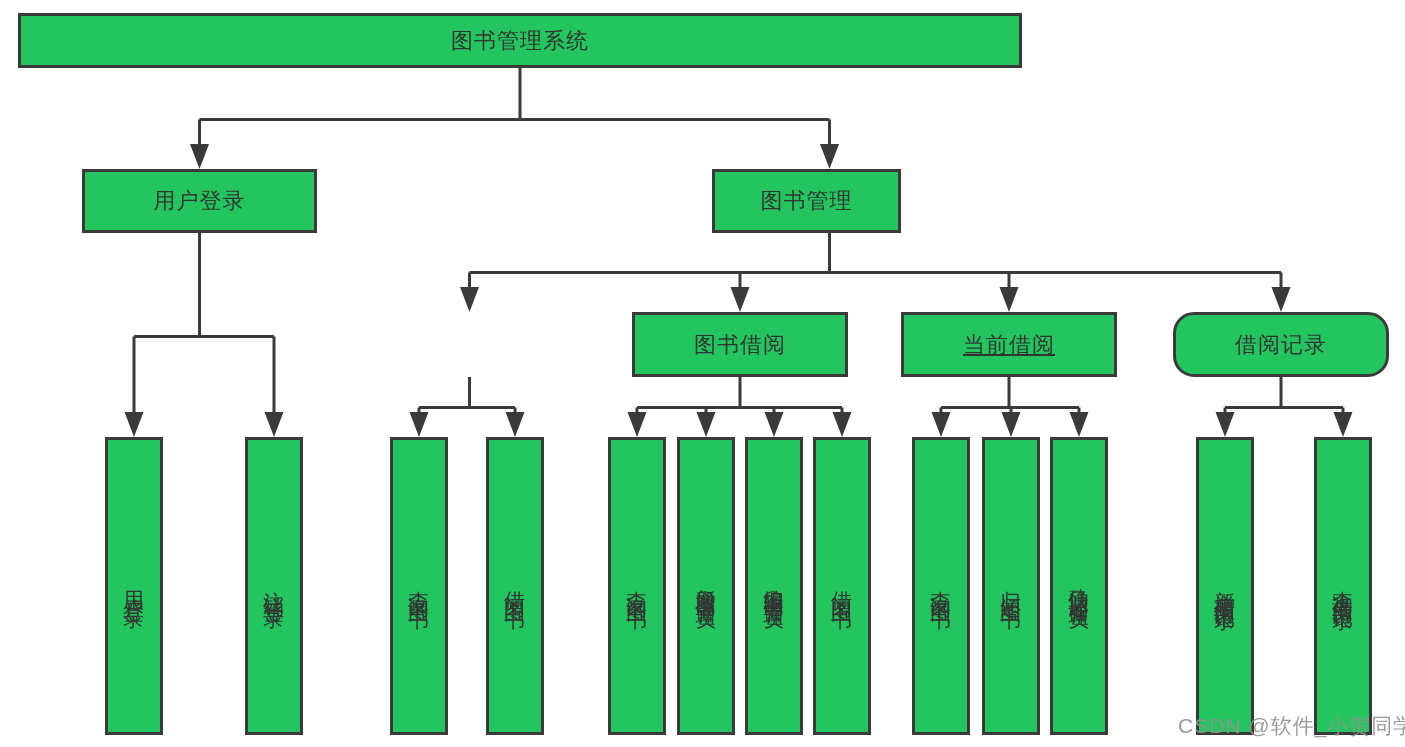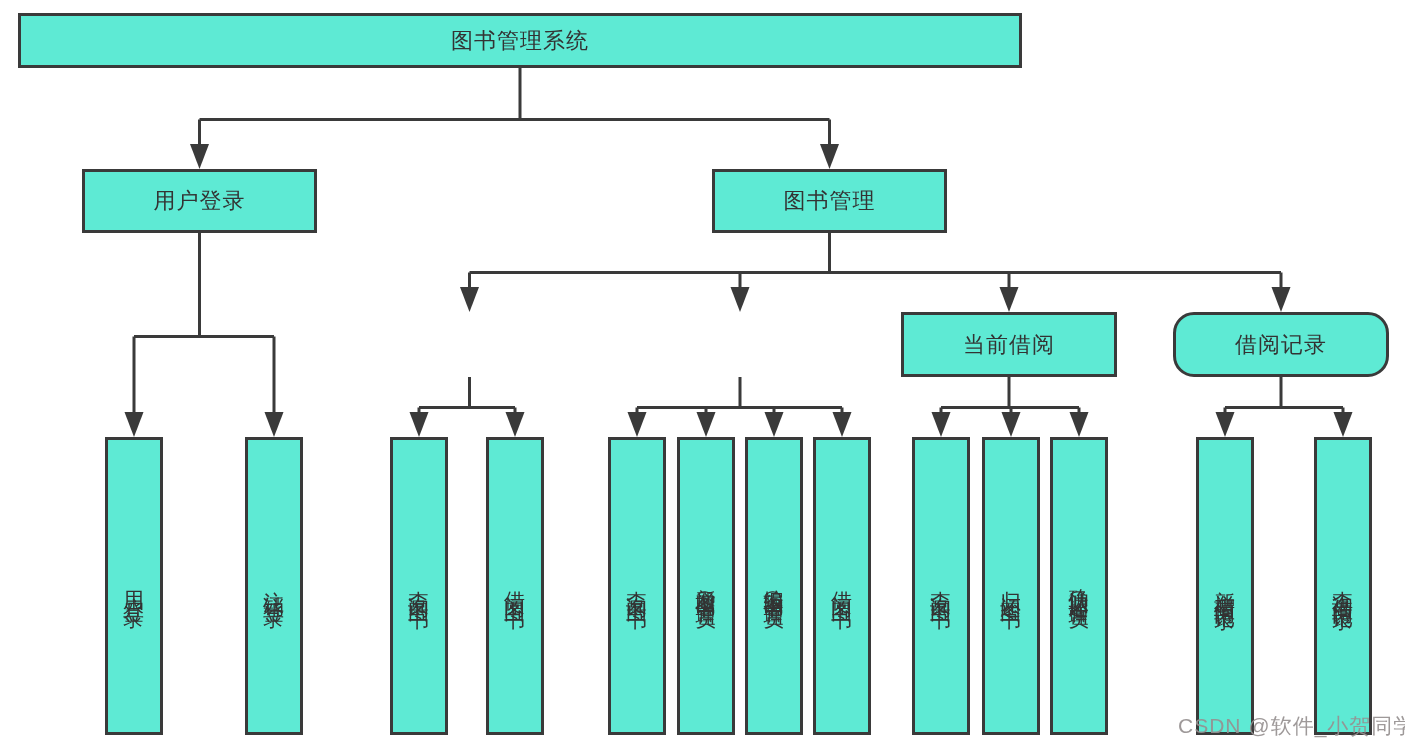--- a/index.html
+++ b/index.html
@@ -13,21 +13,21 @@
   }
   #wires {
     position: absolute;
     left: 0; top: 0;
     width: 1405px; height: 747px;
     z-index: 1;
   }
   .node {
     position: absolute;
     box-sizing: border-box;
-    background: #5eead4;
+    background: #22c55e;
     border: 3px solid #3a3a3a;
     display: flex;
     align-items: center;
     justify-content: center;
     color: #333333;
     z-index: 2;
   }
   .node .hlabel {
     font-size: 22px;
     letter-spacing: 1px;
@@ -100,25 +100,28 @@
     </g>
   </svg>
 
   <div class="node" style="left:18px; top:13px; width:1004px; height:55px;">
     <span class="hlabel">图书管理系统</span>
   </div>
 
   <div class="node" style="left:82px; top:169px; width:235px; height:64px;">
     <span class="hlabel">用户登录</span>
   </div>
-  <div class="node" style="left:712px; top:169px; width:235px; height:64px;">
+  <div class="node" style="left:712px; top:169px; width:189px; height:64px;">
     <span class="hlabel">图书管理</span>
   </div>
 
-  <div class="node" style="left:901px; top:312px; width:216px; height:65px;">
+  <div class="node" style="left:632px; top:312px; width:216px; height:65px;">
+    <span class="hlabel">图书借阅</span>
+  </div>
+  <div class="node" style="left:901px; top:312px; width:216px; height:65px;text-decoration:underline;">
     <span class="hlabel">当前借阅</span>
   </div>
   <div class="node" style="left:1173px; top:312px; width:216px; height:65px;border-radius:21px;">
     <span class="hlabel">借阅记录</span>
   </div>
 
   <div class="node" style="left:105px; top:437px; width:58px; height:298px;">
     <span class="vlabel">用户登录</span>
   </div>
   <div class="node" style="left:245px; top:437px; width:58px; height:298px;">

